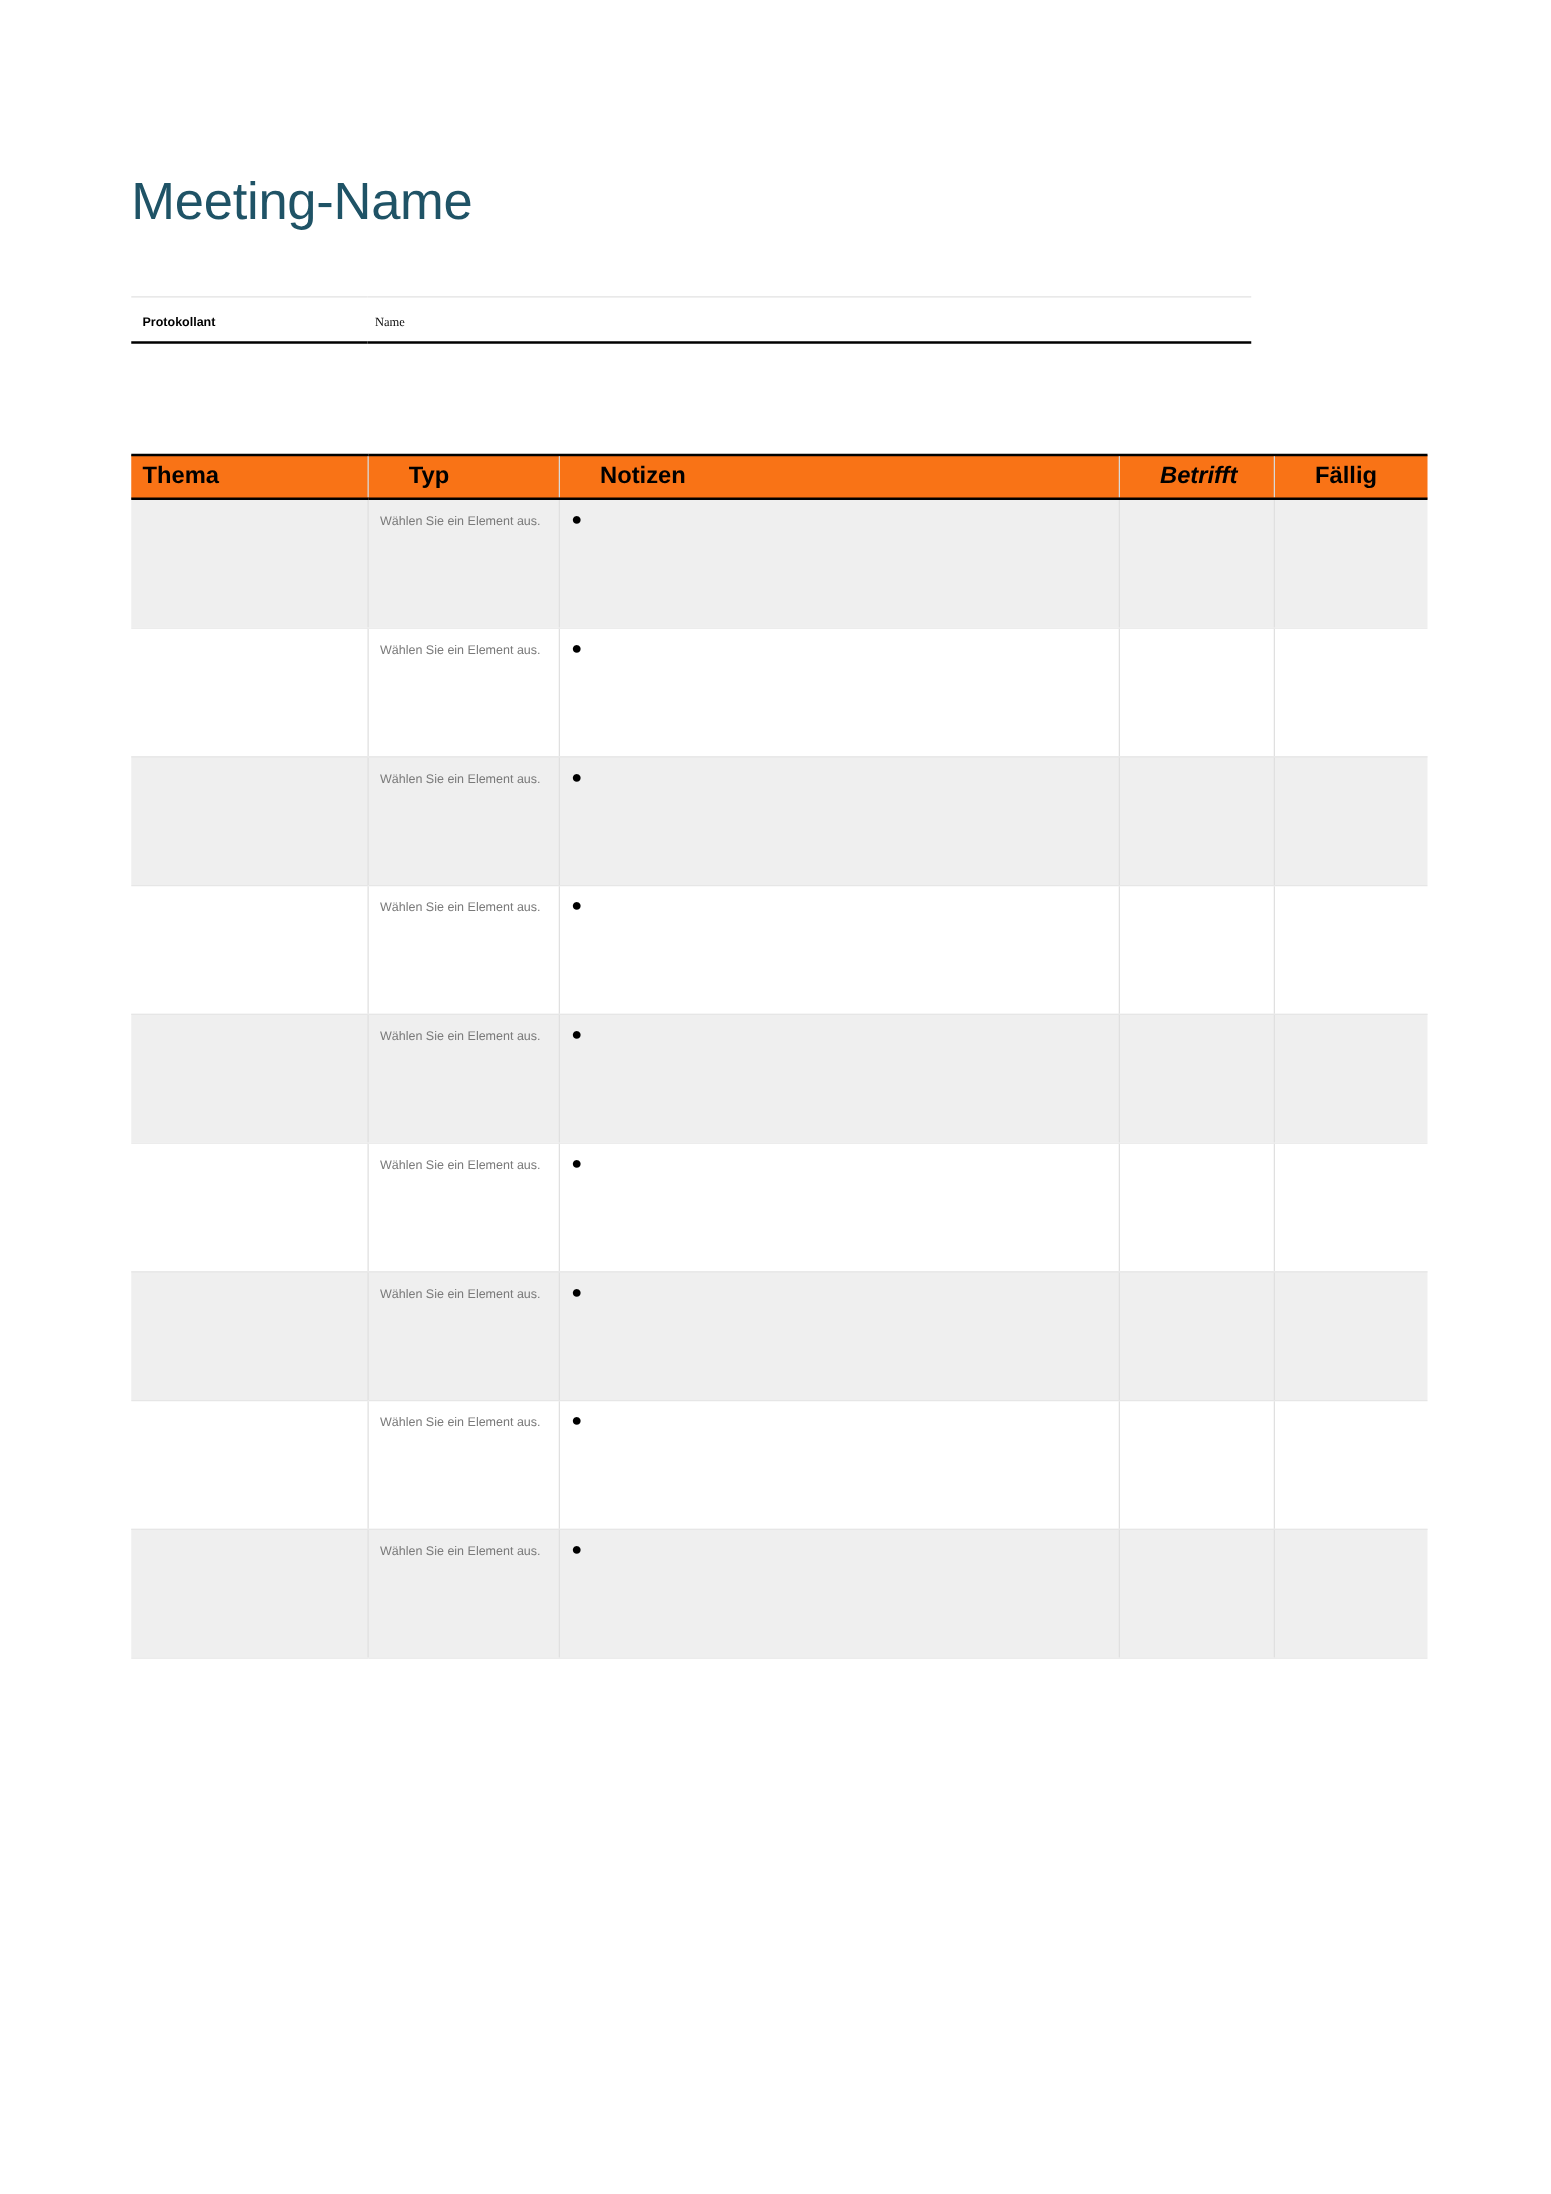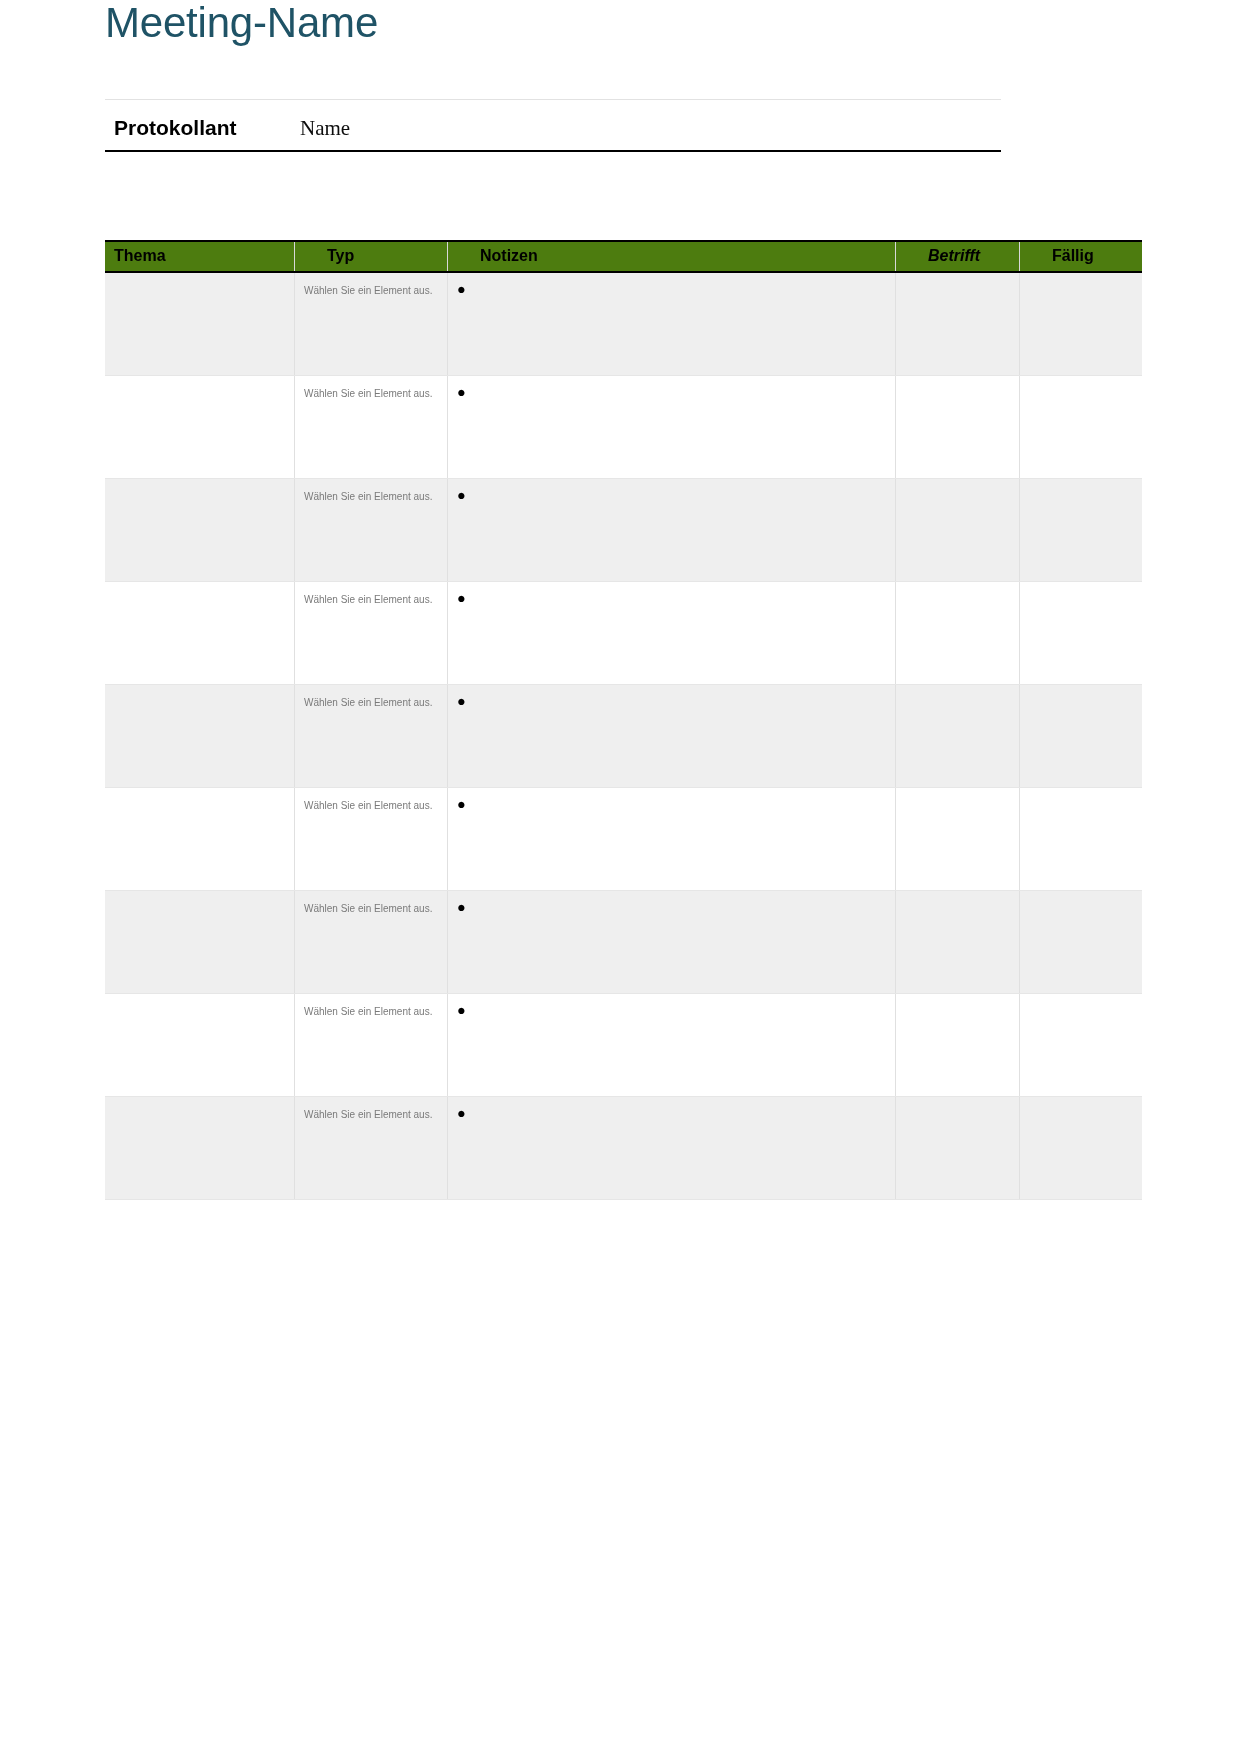--- a/index.html
+++ b/index.html
@@ -34,41 +34,42 @@
   }
 
   
   .doc-title {
     font-size: 42px;
     font-weight: 400;
     color: #1f5366;
     letter-spacing: -0.2px;
     line-height: 1.1;
     margin: 0;
+    padding-top: 138px;
   }
 
   .doc-subtitle {
     font-size: 22px;
     font-weight: 400;
     color: #0d0d0d;
     line-height: 1.2;
     margin: 0;
     padding-top: 16px;
   }
 
   
   .meta-table {
     margin-top: 53px;
     width: 896px;
     border-collapse: collapse;
     table-layout: fixed;
   }
   .meta-table tr.meta-row > td {
     padding: 14px 0 7px 0;
-    font-size: 21px;
+    font-size: 10px;
     line-height: 1.35;
     vertical-align: top;
   }
   .meta-table tr.meta-row:first-child > td {
     border-top: 2.5px solid #000000;
   }
   .meta-table tr.meta-row:last-child > td {
     border-top: 1px solid #e2e2e2;
     border-bottom: 2.5px solid #000000;
   }
@@ -86,29 +87,29 @@
   }
 
   
   .main-table {
     margin-top: 88px;
     width: 896px;
     border-collapse: collapse;
     table-layout: fixed;
   }
   .main-table th {
-    font-size: 16px;
+    font-size: 19px;
     font-weight: 700;
     text-align: left;
     padding: 5px 0 6px 9px;
     border-top: 2.5px solid #000000;
     border-bottom: 2.5px solid #000000;
     vertical-align: bottom;
     color: #000;
-    background: #4d7c0f;
+    background: #f97316;
   }
   .main-table th + th {
     border-left: 1px solid #d8d8d8;
     padding-left: 32px;
   }
   .main-table td {
     font-size: 14.5px;
     line-height: 1.45;
     padding: 6px 6px 6px 9px;
     vertical-align: top;

